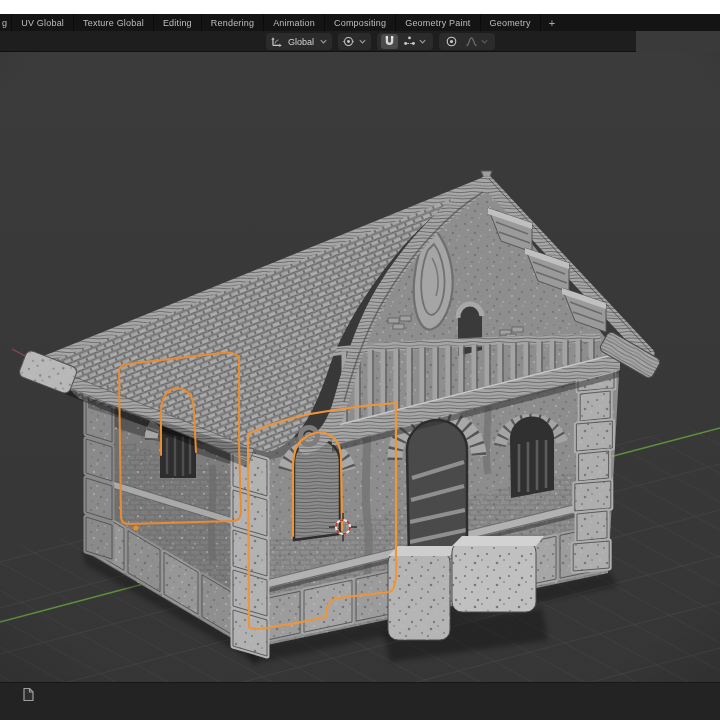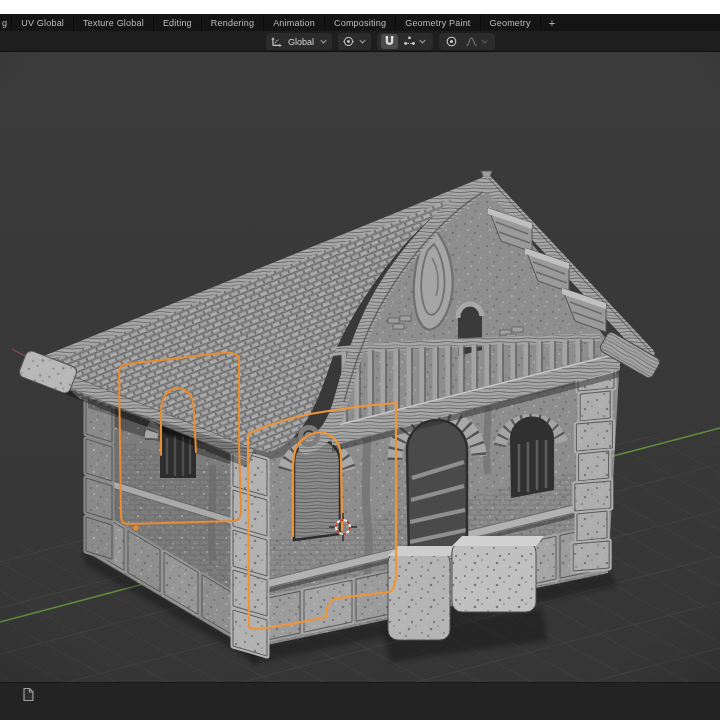--- a/index.html
+++ b/index.html
@@ -8,21 +8,21 @@
           font-family:"Liberation Sans", sans-serif;}
   .white-strip{position:absolute;left:0;top:0;width:720px;height:14px;background:#ffffff;}
   
   .tabbar{position:absolute;left:0;top:14px;width:720px;height:17px;background:#141414;
           display:flex;align-items:stretch;color:#bdbdbd;font-size:9px;}
   .tab{display:flex;align-items:center;padding:0 9px;border-right:1px solid rgba(0,0,0,.45);
        white-space:nowrap;letter-spacing:.2px;cursor:default;}
   .tab.partial{padding:0 4px 0 2px;}
   .tab.add{color:#a8a8a8;font-size:11px;padding:0 8px;border-right:none;}
   
-  .vph{position:absolute;left:0;top:31px;width:720px;height:21px;background:#1e1e1e;
+  .vph{position:absolute;left:0;top:31px;width:636px;height:21px;background:#1e1e1e;
        border-bottom:1px solid #101010;display:flex;align-items:center;}
   .hdr-controls{position:absolute;left:266px;top:2px;display:flex;gap:6px;align-items:center;}
   .seg{display:flex;align-items:center;background:#2b2b2b;border-radius:4px;height:17px;
        padding:0 4px;gap:3px;}
   .seg .lbl{color:#d4d4d4;font-size:9px;padding:0 2px;}
   .btn{display:flex;align-items:center;border-radius:3px;padding:0 2px;height:15px;gap:2px;}
   .btn.on{background:#4b4b4b;}
   .dim{opacity:.42;}
   svg.ic{display:block;}
   

